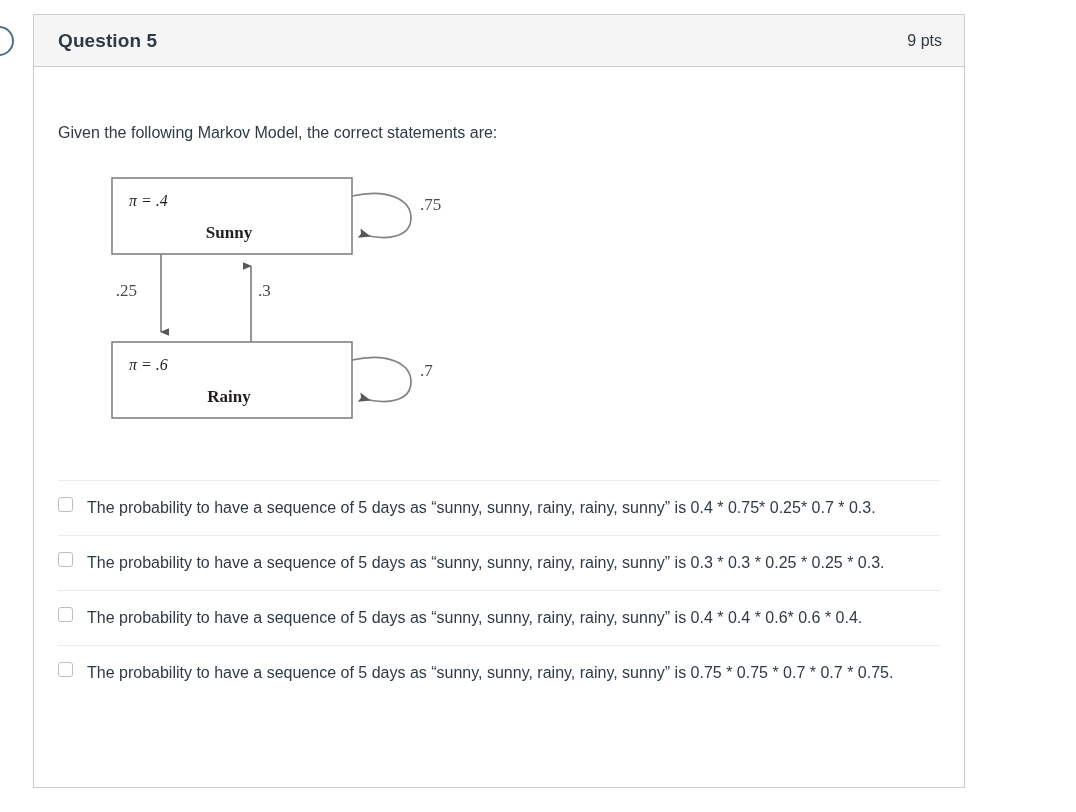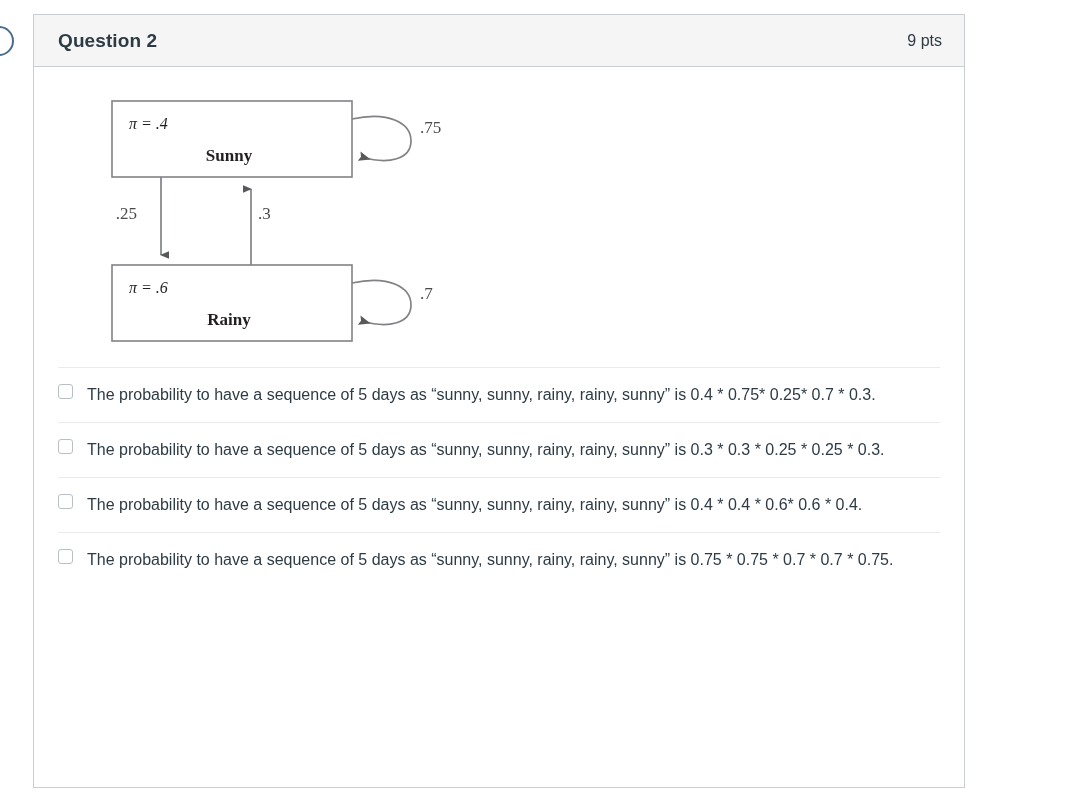--- a/index.html
+++ b/index.html
@@ -81,20 +81,21 @@
     line-height: 1.4;
   }
 
   
   .diagram-wrap {
     padding: 26px 0 0 17px;
   }
 
   
   .answers {
+    margin-top: 36px;
     padding: 0 24px 0 24px;
   }
 
   .answer-row {
     display: flex;
     align-items: flex-start;
     border-top: 1px solid #e8eaec;
     padding: 14px 0 14px 0;
     min-height: 40px;
   }
@@ -141,26 +142,27 @@
 </head>
 <body>
 
 <div id="page">
 
   <div class="left-marker"></div>
 
   <div class="question-box">
 
     <div class="question-header">
-      <div class="question-title">Question 2</div>
+      <div class="question-title">Question 5</div>
       <div class="question-points">9 pts</div>
     </div>
 
     <div class="question-body">
 
+      <div class="prompt">Given the following Markov Model, the correct statements are:</div>
 
       <div class="diagram-wrap">
         <svg width="400" height="270" viewBox="0 0 400 270">
           <defs>
             <marker id="arrowDown" markerWidth="10" markerHeight="10" refX="5" refY="8" orient="auto" markerUnits="userSpaceOnUse">
               <path d="M1.2,0 L8.8,0 L5,9 Z" fill="#58595b"></path>
             </marker>
             <marker id="arrowUp" markerWidth="10" markerHeight="10" refX="5" refY="8" orient="auto" markerUnits="userSpaceOnUse">
               <path d="M1.2,0 L8.8,0 L5,9 Z" fill="#58595b"></path>
             </marker>

